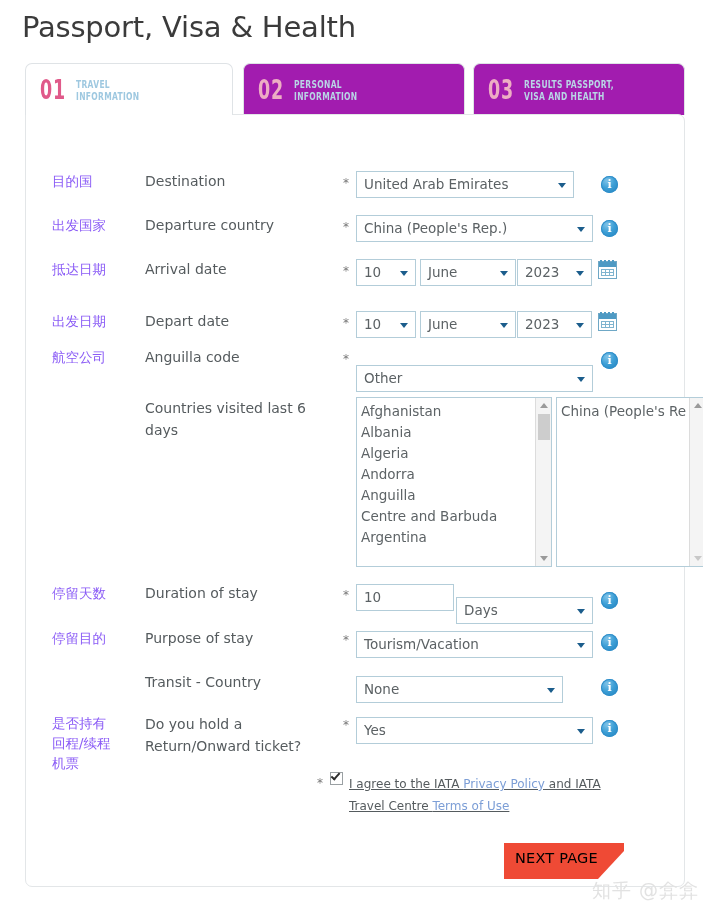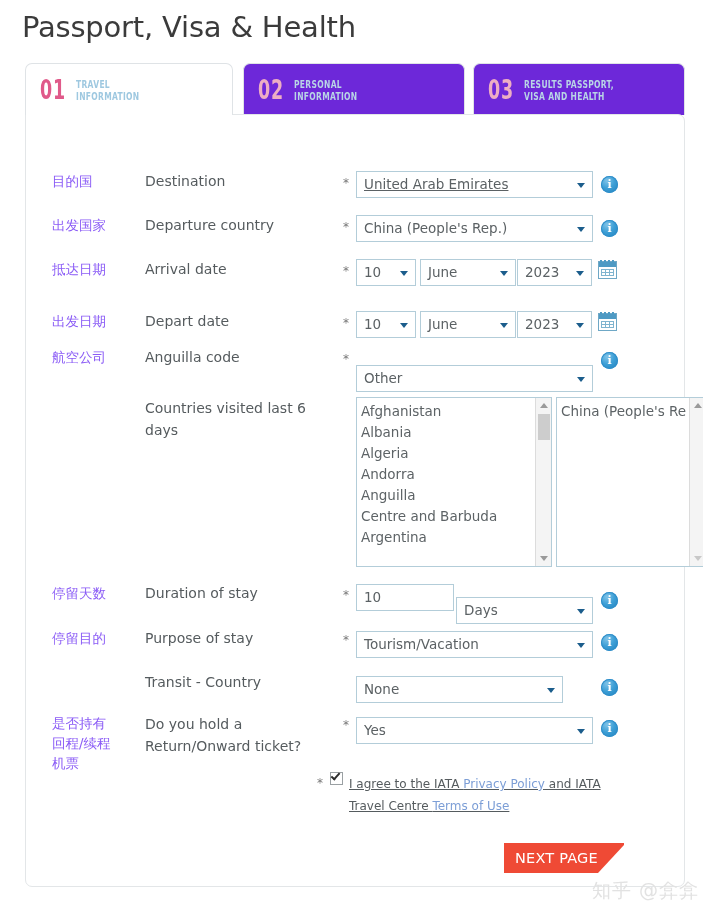--- a/index.html
+++ b/index.html
@@ -32,21 +32,21 @@
     position: absolute;
     left: 25px; top: 63px;
     width: 660px; height: 52px;
   }
   .tab {
     position: absolute;
     top: 0; height: 52px;
     border: 1px solid #dfe3e6;
     border-bottom: none;
     border-radius: 7px 7px 0 0;
-    background: #6d28d9;
+    background: #a21caf;
     display: flex;
     align-items: center;
     padding-left: 14px;
     overflow: hidden;
   }
   .tab.active {
     background: #ffffff;
     border-color: #dfe3e6;
     z-index: 5;
   }
@@ -262,23 +262,23 @@
     line-height: 22px;
     color: #555b5e;
     text-decoration: underline;
   }
   .lnk { color: #7c9ed6; }
 
   
   .next-btn {
     position: absolute;
     left: 504px; top: 843px;
-    width: 120px; height: 30px;
+    width: 120px; height: 36px;
     background: #ef4a35;
-    color: #ffffff;
+    color: #000000;
     font-size: 14.5px;
     line-height: 30px;
     padding-left: 11px;
     font-family: "DejaVu Sans", sans-serif;
     letter-spacing: 0.2px;
     overflow: hidden;
   }
   .next-btn .corner2 {
     position: absolute;
     right: 0; bottom: 0;
@@ -323,21 +323,21 @@
     </div>
   </div>
 
   <div class="panel">
     <div class="form">
 
       <div class="row" style="top:56px">
         <div class="lbl-cn-wrap" style="top:0">目的国</div>
         <div class="lbl-en" style="top:0">Destination</div>
         <div class="req" style="top:5px">*</div>
-        <div class="ctl sel" style="left:330px; top:0px; width:237px;text-decoration:underline;">
+        <div class="ctl sel" style="left:330px; top:0px; width:218px;">
           <span>United Arab Emirates</span>
           <span class="caret"></span>
         </div>
         <div class="info-icon" style="left:575px; top:5px;">i</div>
       </div>
 
       <div class="row" style="top:100px">
         <div class="lbl-cn-wrap" style="top:0">出发国家</div>
         <div class="lbl-en" style="top:0">Departure country</div>
         <div class="req" style="top:5px">*</div>

